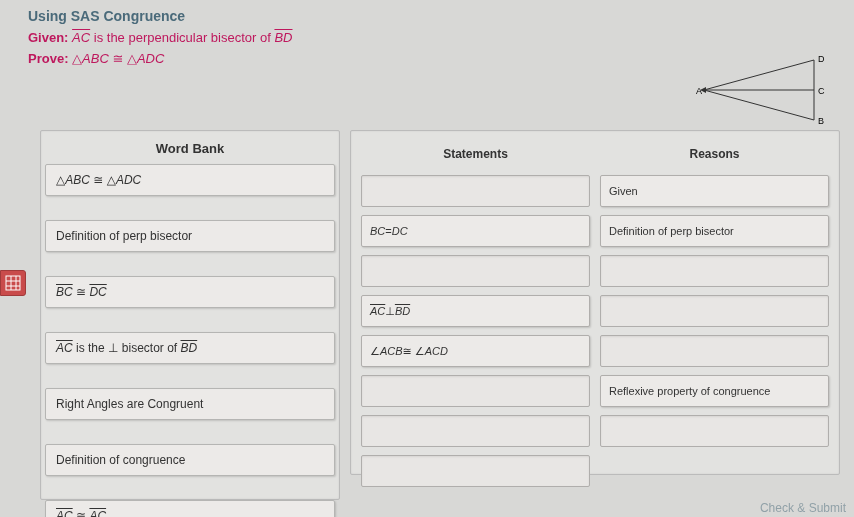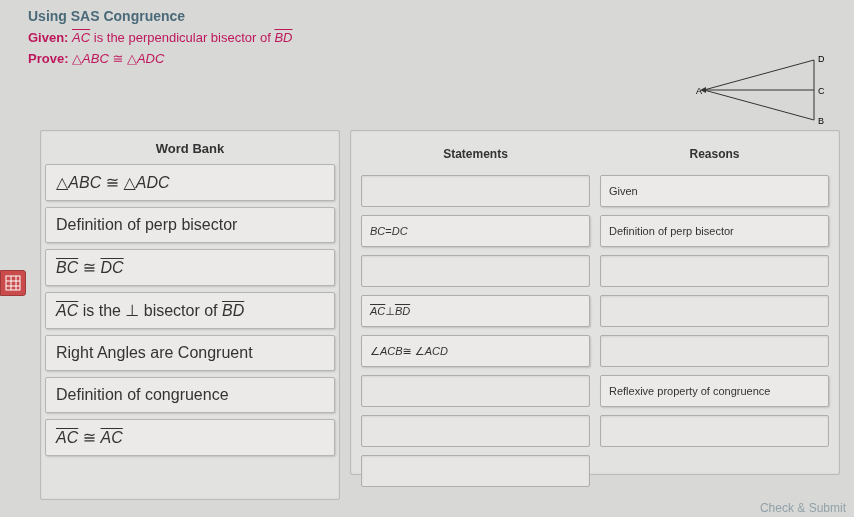--- a/index.html
+++ b/index.html
@@ -61,22 +61,22 @@
     text-align: center;
     font-weight: bold;
     font-size: 13px;
     margin: 2px 0 8px 0;
   }
   .wb-item {
     background: #eceae8;
     border: 1px solid #b5b5b3;
     border-radius: 2px;
     padding: 8px 10px;
-    margin-bottom: 6px;
-    font-size: 16px;
+    margin-bottom: 24px;
+    font-size: 12px;
     box-shadow: 1px 1px 2px rgba(0,0,0,0.15);
     cursor: grab;
   }
   .proof-panel {
     left: 330px;
     top: 0;
     width: 490px;
     height: 345px;
     padding: 8px 10px;
   }

